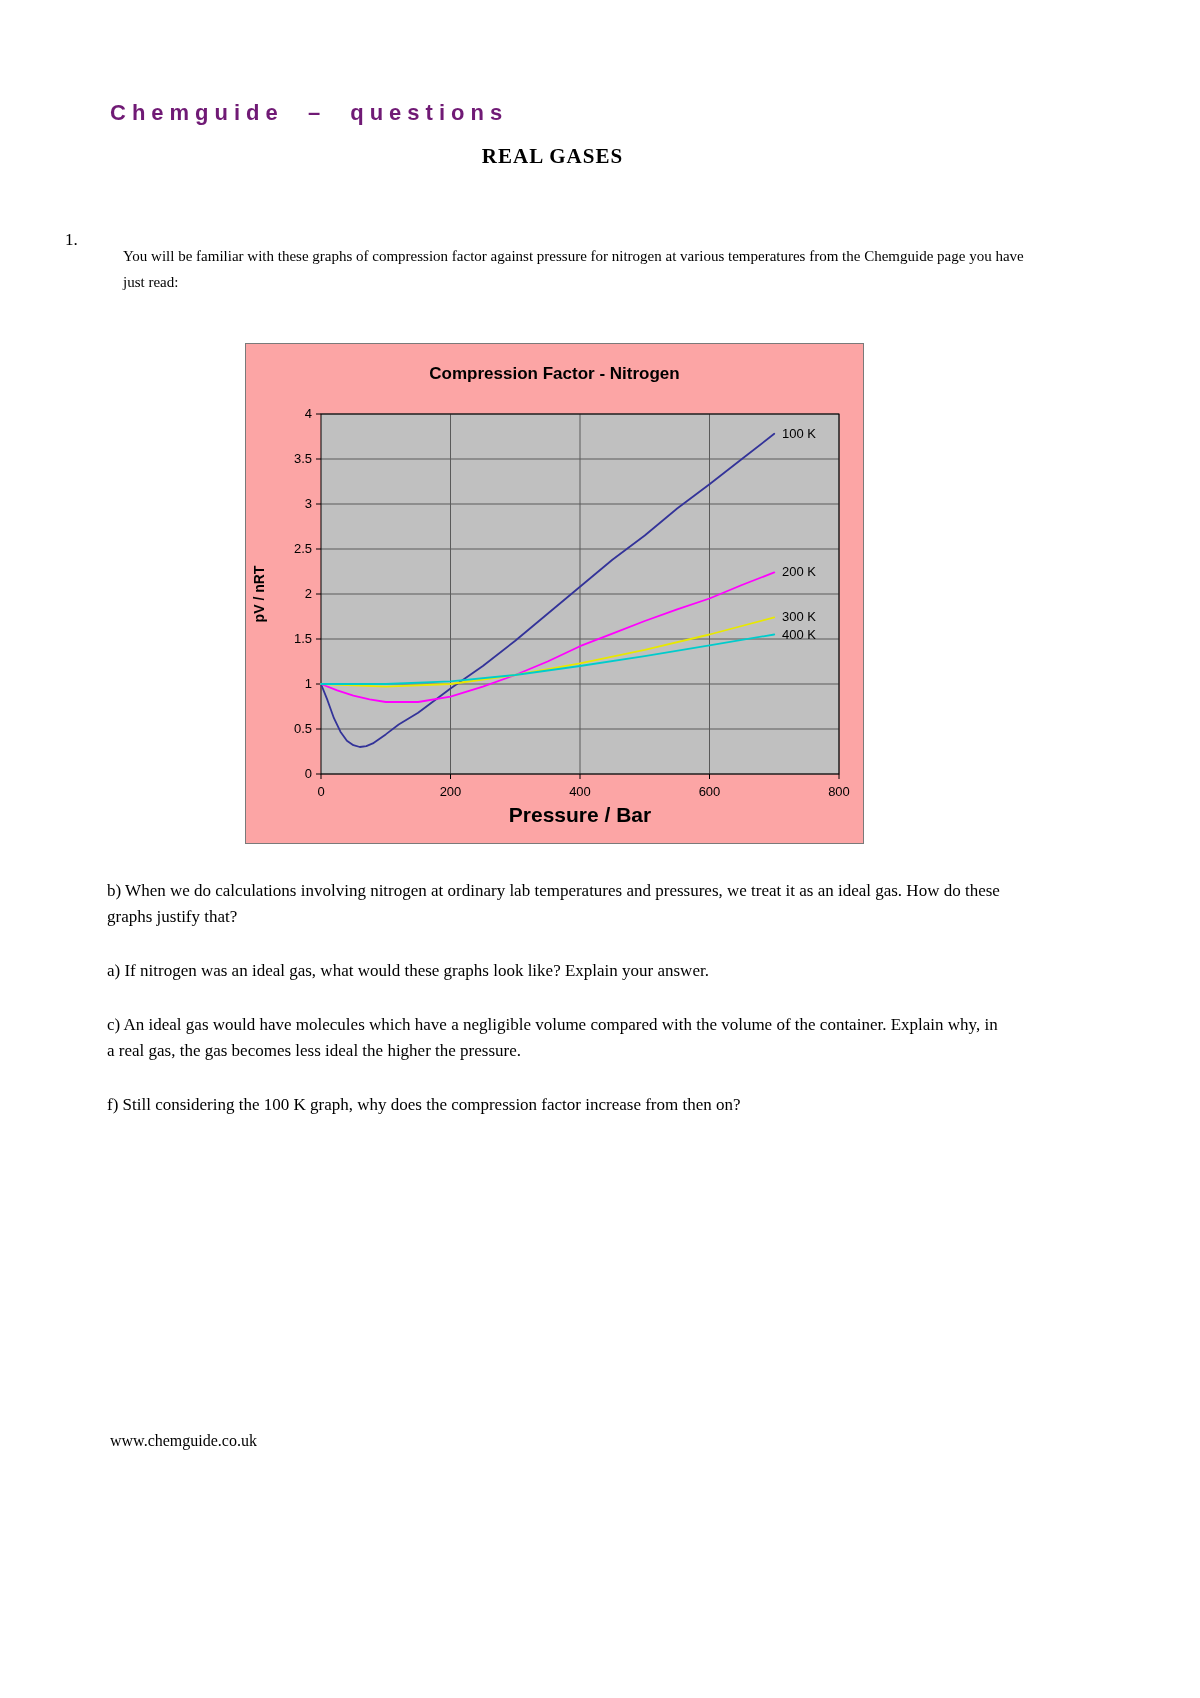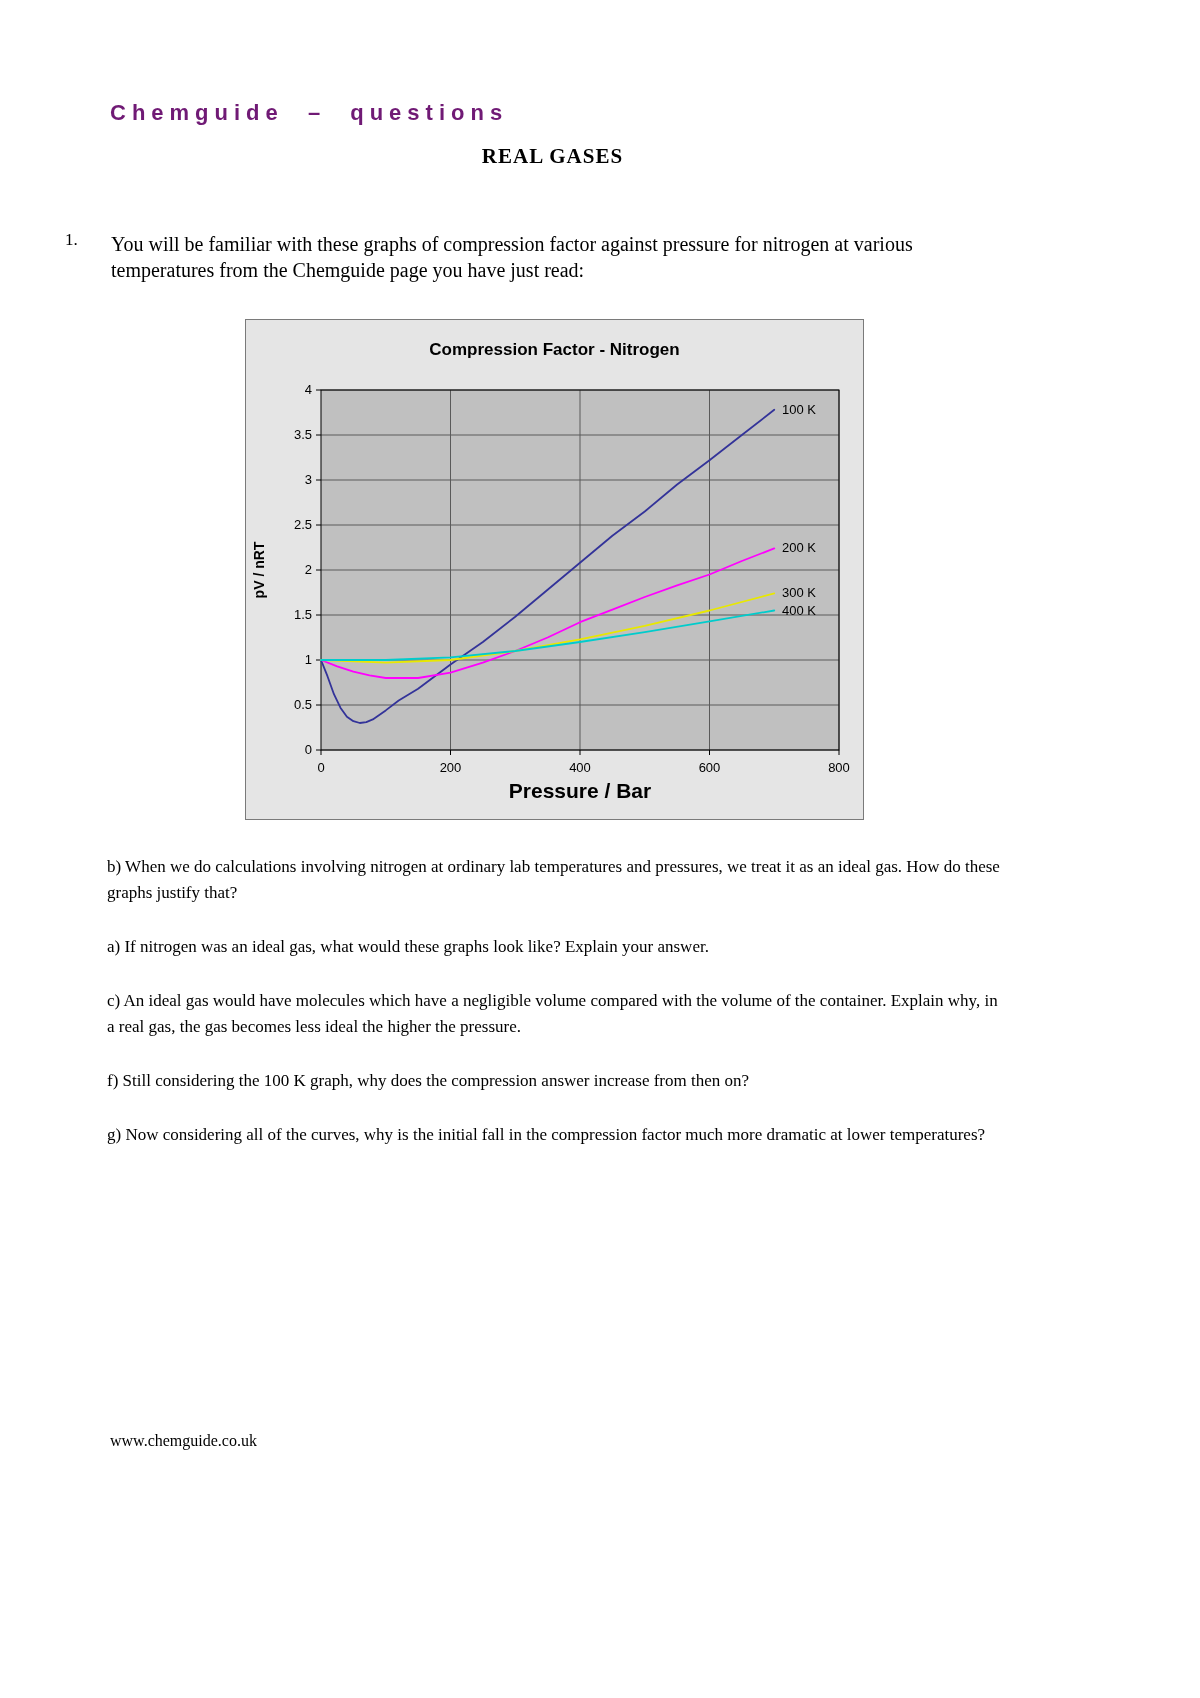--- a/index.html
+++ b/index.html
@@ -33,30 +33,30 @@
     display: flex;
     margin: 58px 0 0 65px;
   }
   .qnum {
     width: 42px;
     flex: 0 0 42px;
     font-size: 17px;
     line-height: 26px;
   }
   .qtext {
-    margin: 4px;
+    margin: 16px;
     width: 905px;
-    font-size: 20px;
+    font-size: 15px;
     line-height: 26px;
   }
   .chart-frame {
     margin: 32px 0 0 245px;
     width: 617px;
     border: 1px solid #7a7a7a;
-    background: #e5e5e5;
+    background: #fca5a5;
     font-family: "Liberation Sans", sans-serif;
   }
   .chart-title {
     padding-top: 20px;
     text-align: center;
     font-weight: bold;
     font-size: 17px;
     color: #000000;
   }
   .chart-svg-wrap { margin-top: 0; }
@@ -157,19 +157,18 @@
           <text x="18" y="210" text-anchor="middle" class="axis-label" transform="rotate(-90 18 210)">pV / nRT</text>
         </svg>
     </div>
     <div class="x-axis-label">Pressure / Bar</div>
   </div>
 
   <div class="parts-block">
     <p class="part">b) When we do calculations involving nitrogen at ordinary lab temperatures and pressures, we treat it as an ideal gas.  How do these graphs justify that?</p>
     <p class="part">a) If nitrogen was an ideal gas, what would these graphs look like?  Explain your answer.</p>
     <p class="part">c) An ideal gas would have molecules which have a negligible volume compared with the volume of the container.  Explain why, in a real gas, the gas becomes less ideal the higher the pressure.</p>
-    <p class="part">f) Still considering the 100 K graph, why does the compression answer increase from then on?</p>
-    <p class="part">g) Now considering all of the curves, why is the initial fall in the compression factor much more dramatic at lower temperatures?</p>
+    <p class="part">f) Still considering the 100 K graph, why does the compression factor increase from then on?</p>
   </div>
 
   <div class="page-footer">www.chemguide.co.uk</div>
 
 </div>
 
 </body></html>

